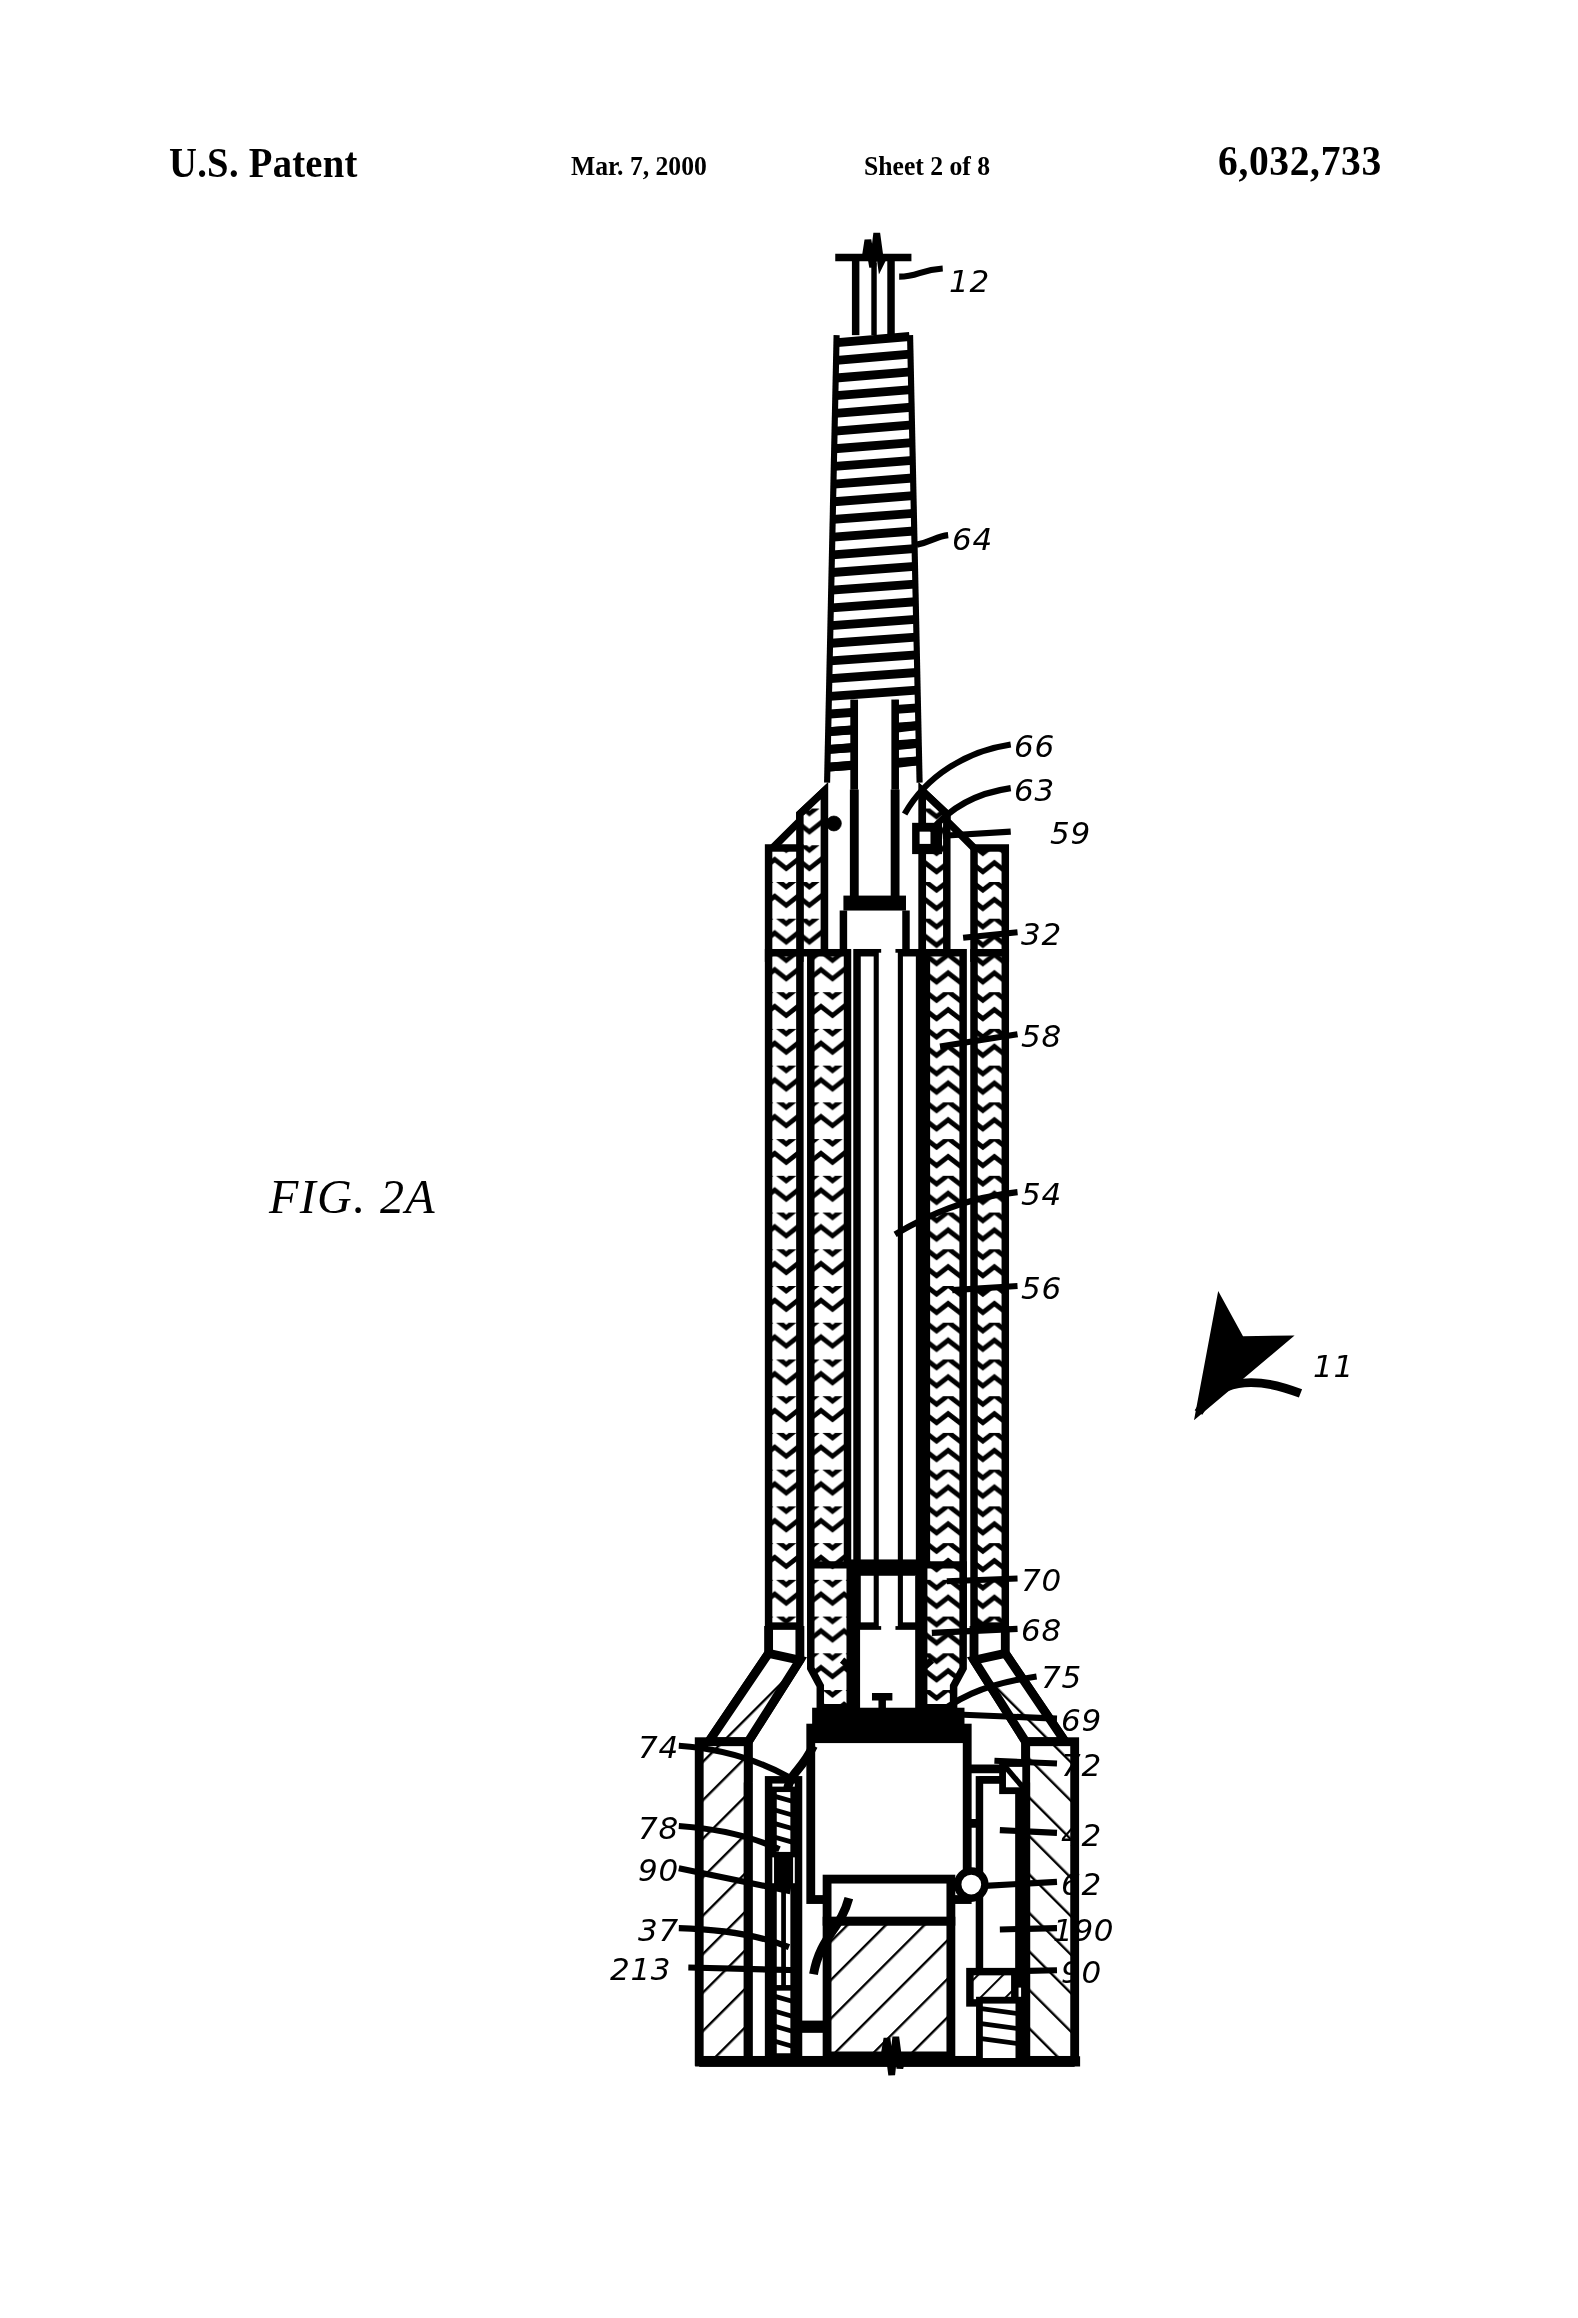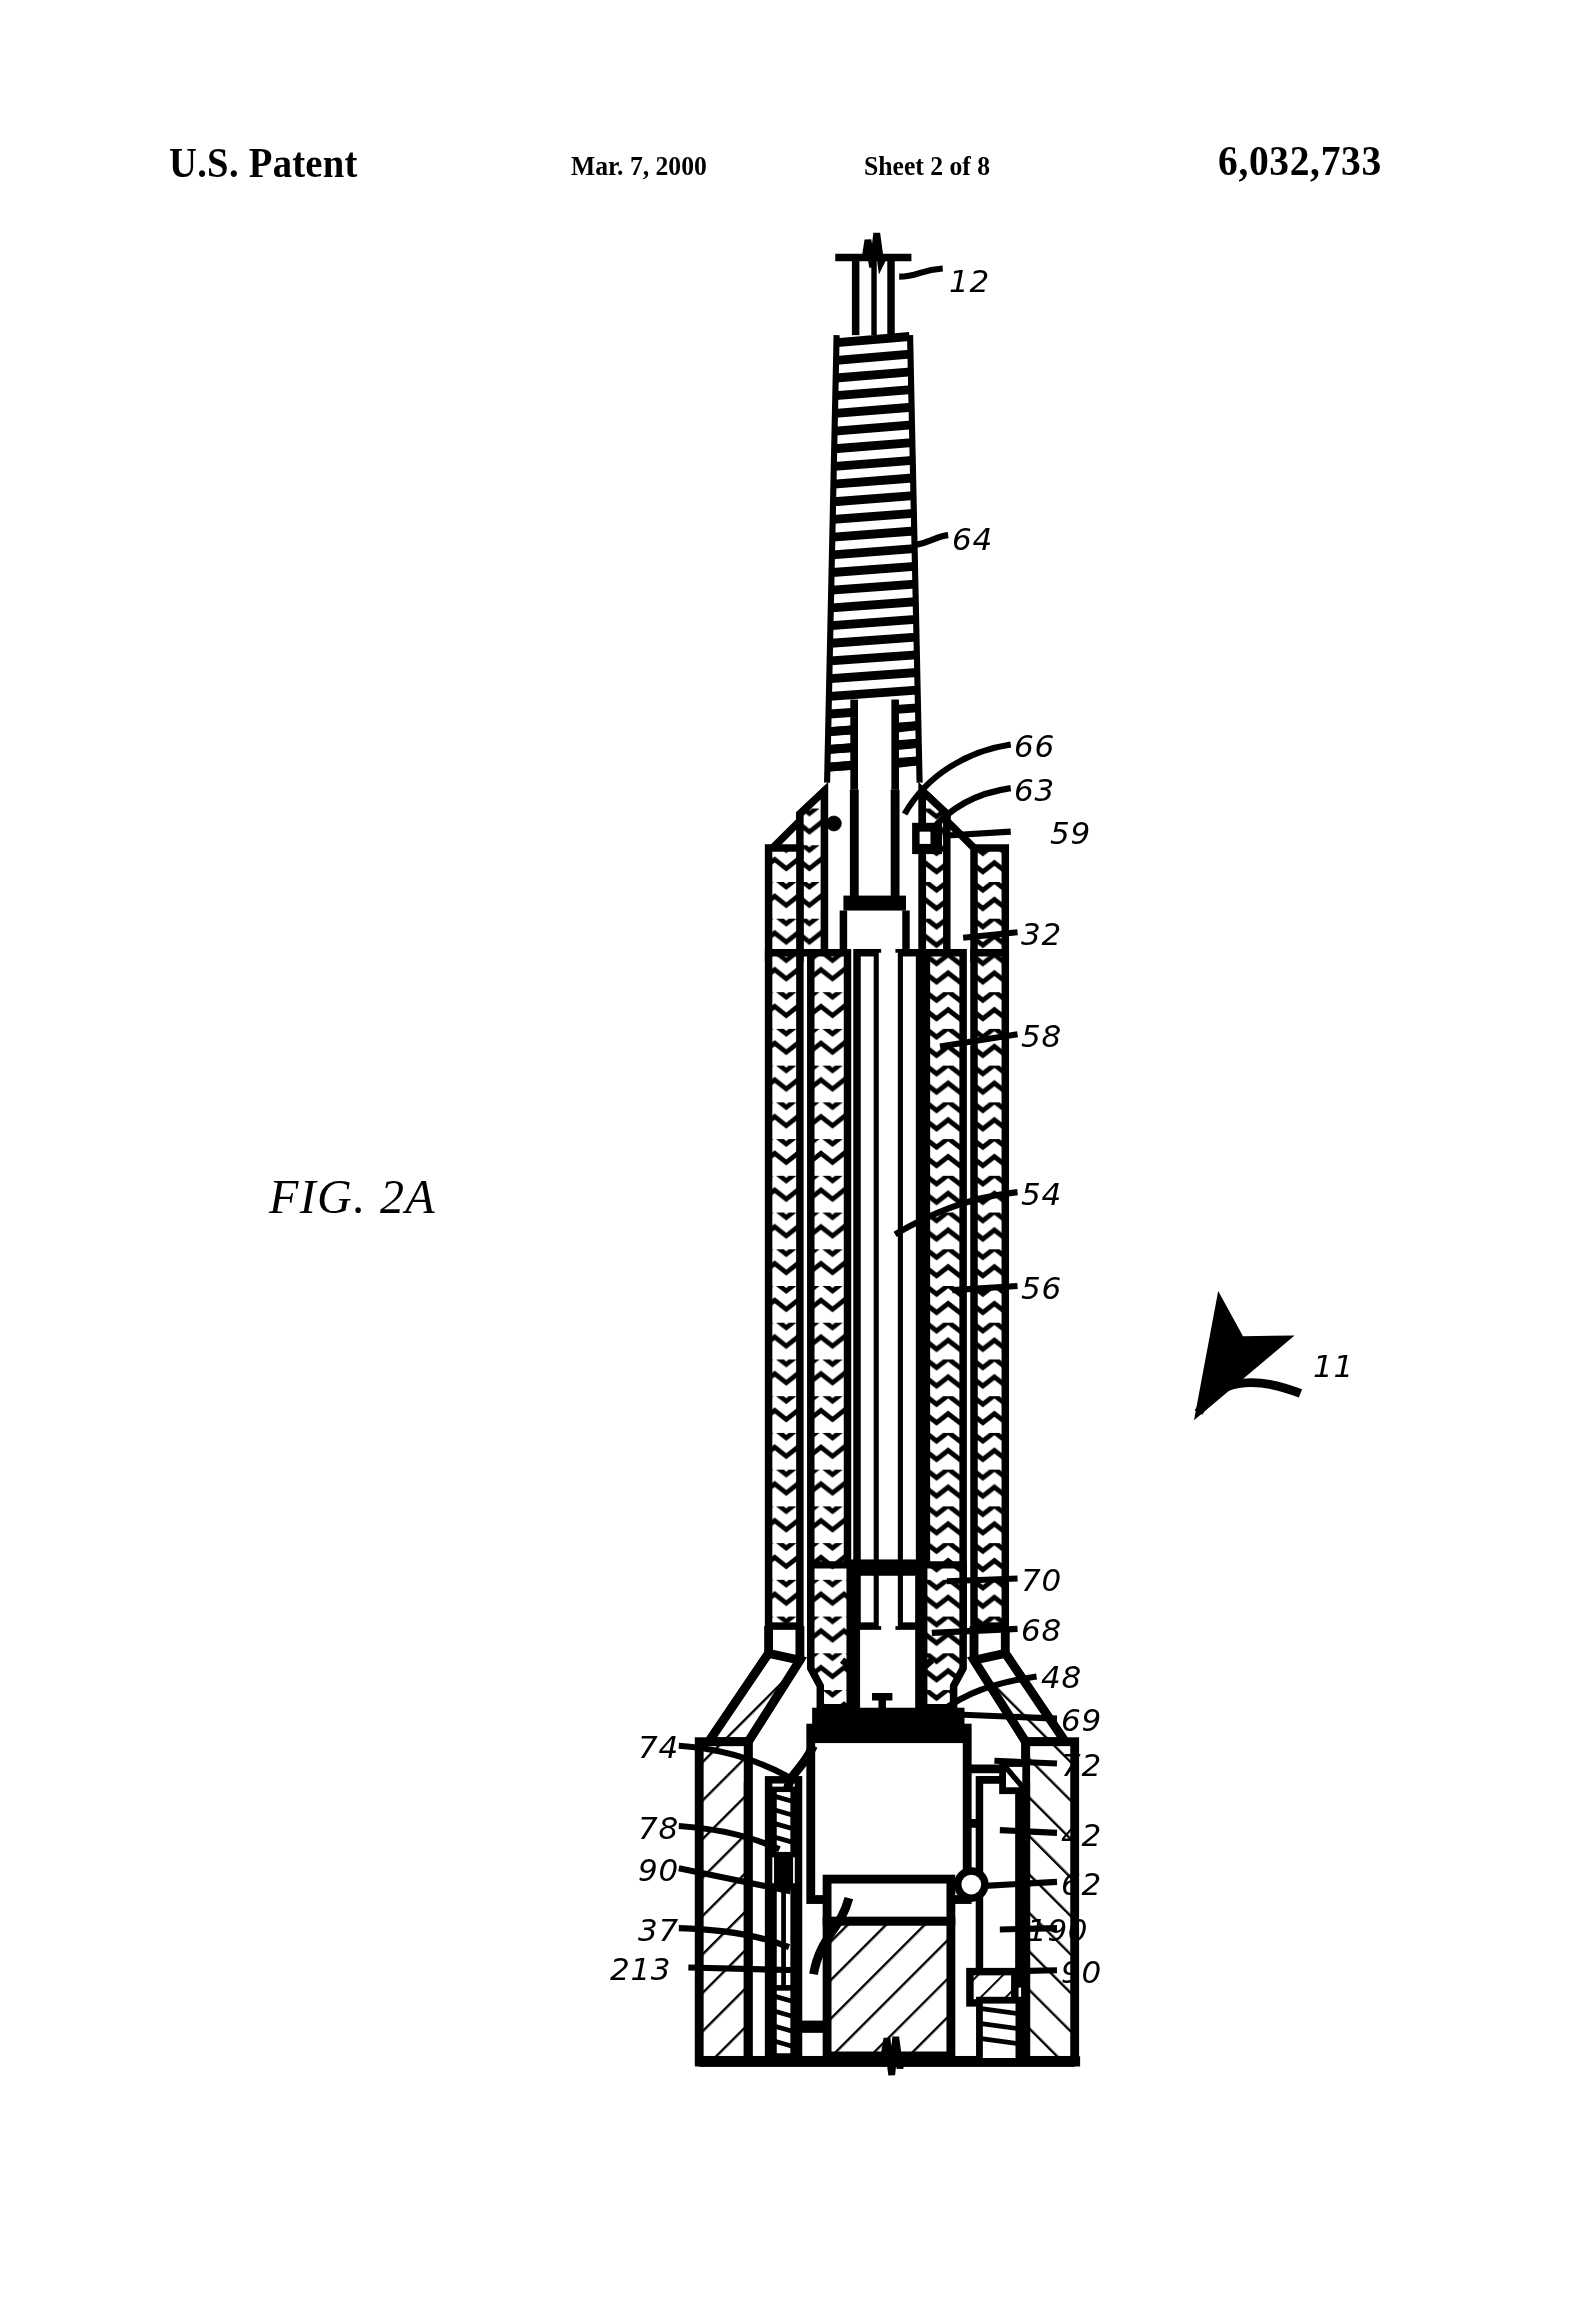--- a/index.html
+++ b/index.html
@@ -296,26 +296,26 @@
   <div class="ref-num" style="left:1014px;top:728px;">66</div>
   <div class="ref-num" style="left:1014px;top:772px;">63</div>
   <div class="ref-num" style="left:1014px;top:815px;margin-left:36px;">59</div>
   <div class="ref-num" style="left:1021px;top:916px;">32</div>
   <div class="ref-num" style="left:1021px;top:1018px;">58</div>
   <div class="ref-num" style="left:1021px;top:1176px;">54</div>
   <div class="ref-num" style="left:1021px;top:1270px;">56</div>
   <div class="ref-num" style="left:1313px;top:1348px;">11</div>
   <div class="ref-num" style="left:1021px;top:1562px;">70</div>
   <div class="ref-num" style="left:1021px;top:1612px;">68</div>
-  <div class="ref-num" style="left:1041px;top:1659px;">48</div>
+  <div class="ref-num" style="left:1041px;top:1659px;">75</div>
   <div class="ref-num" style="left:1061px;top:1702px;">69</div>
   <div class="ref-num" style="left:638px;top:1729px;">74</div>
   <div class="ref-num" style="left:1061px;top:1747px;">72</div>
   <div class="ref-num" style="left:638px;top:1810px;">78</div>
   <div class="ref-num" style="left:1061px;top:1817px;">42</div>
   <div class="ref-num" style="left:638px;top:1852px;">90</div>
   <div class="ref-num" style="left:1061px;top:1866px;">62</div>
   <div class="ref-num" style="left:638px;top:1912px;">37</div>
-  <div class="ref-num" style="left:1027px;top:1912px;">190</div>
+  <div class="ref-num" style="left:1053px;top:1912px;">190</div>
   <div class="ref-num" style="left:610px;top:1951px;">213</div>
   <div class="ref-num" style="left:1061px;top:1954px;">90</div>
 </div>
 
 
 </body></html>

